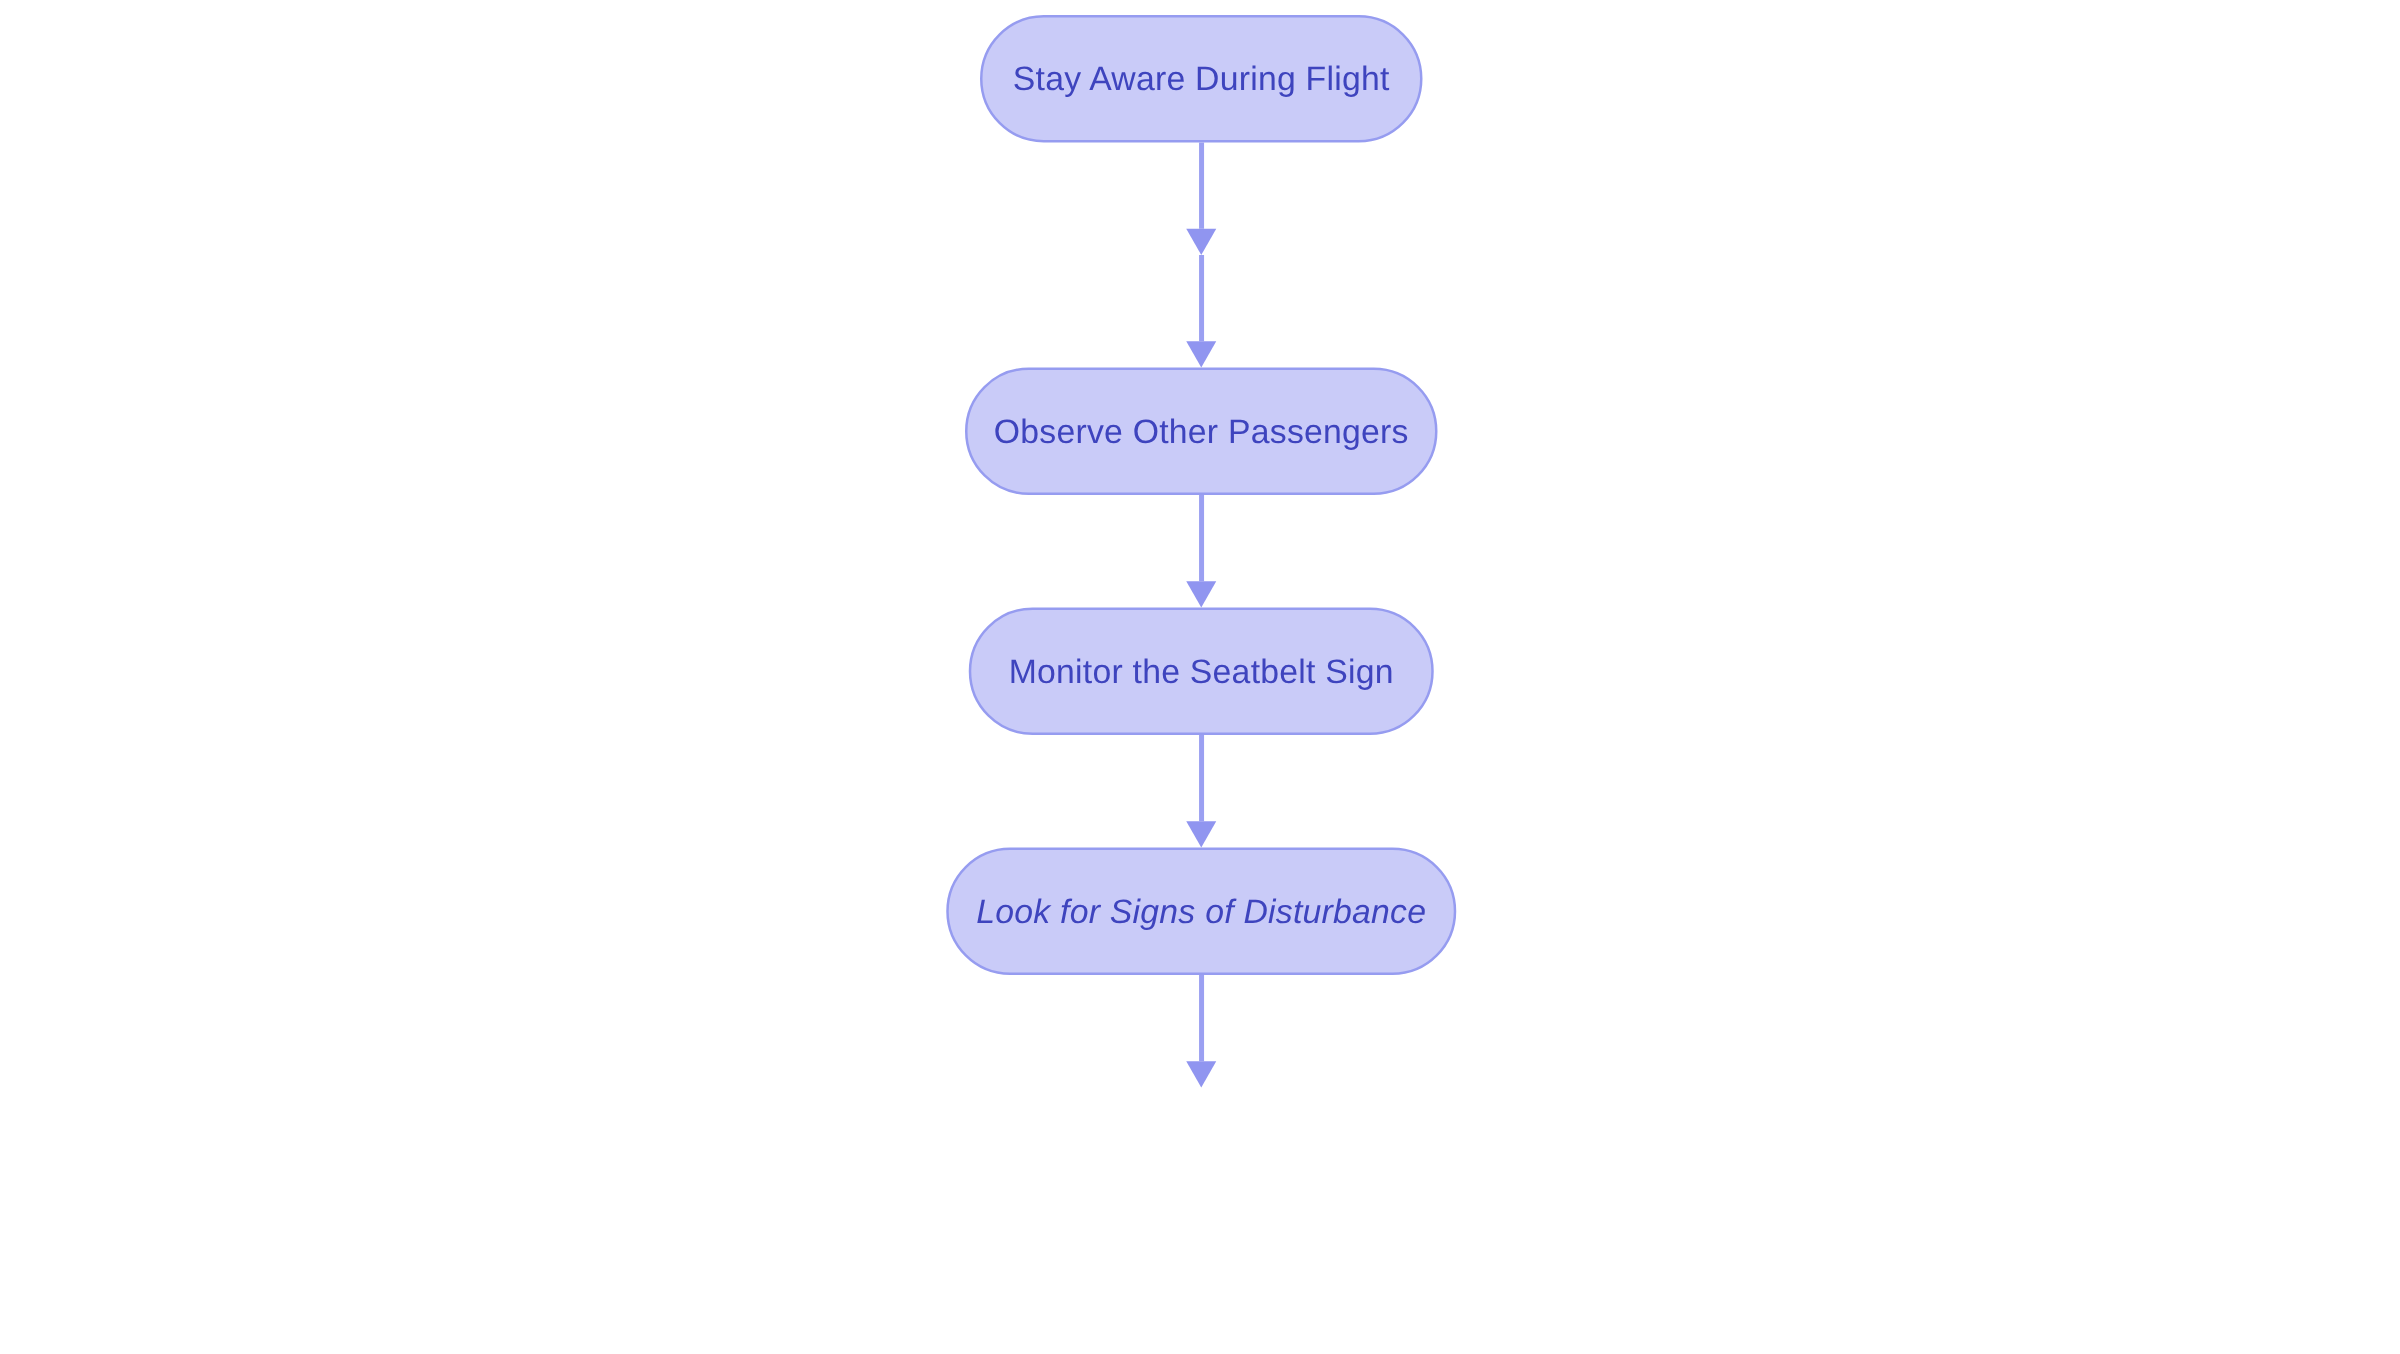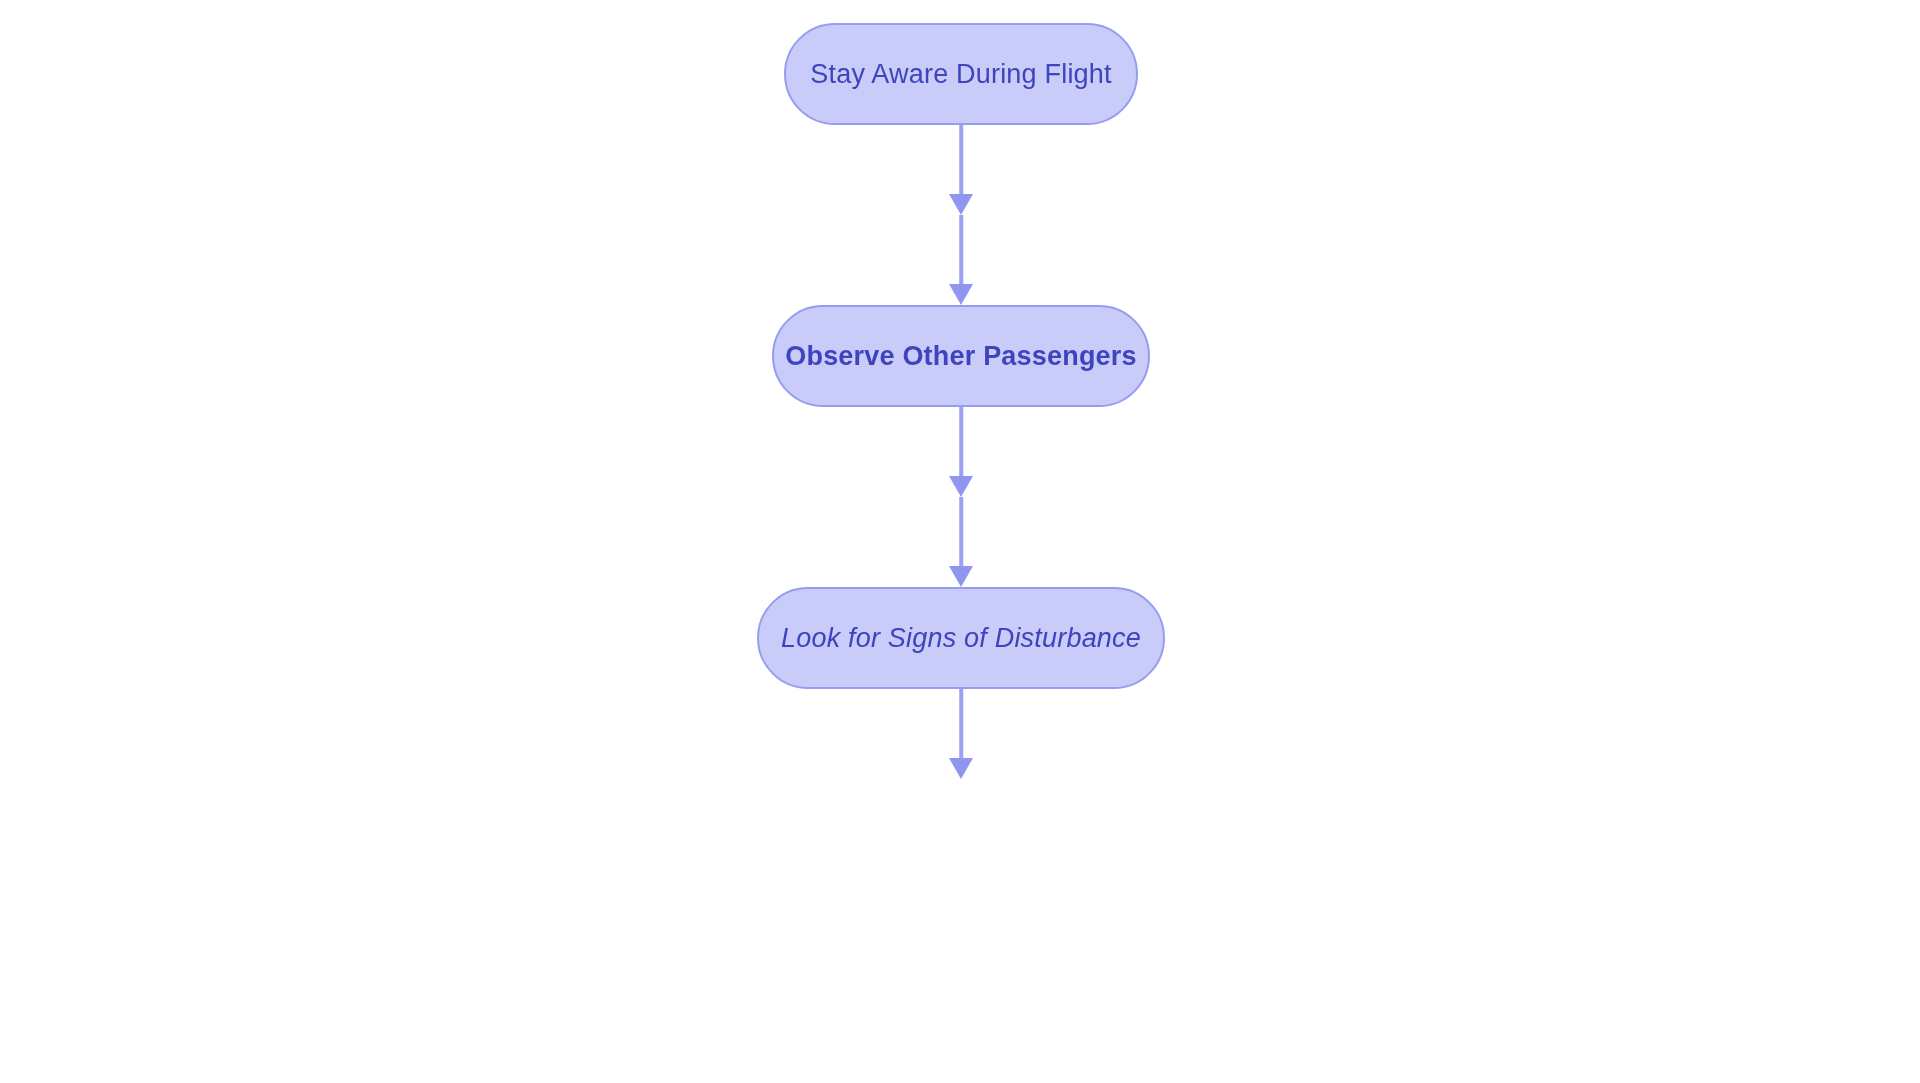--- a/index.html
+++ b/index.html
@@ -10,21 +10,21 @@
     width: 1920px;
     height: 1083px;
     background: var(--canvas-bg, #ffffff);
     font-family: "Liberation Sans", sans-serif;
     overflow: hidden;
     position: relative;
   }
   .flow {
     position: absolute;
     left: 961px;
-    top: 23px;
+    top: 12px;
     transform: translateX(-50%);
     display: flex;
     flex-direction: column;
     align-items: center;
   }
   .node {
     box-sizing: border-box;
     height: 102px;
     border-radius: 51px;
     background: var(--node-fill, #c9cbf8);
@@ -32,21 +32,21 @@
     color: var(--node-text, #3e44be);
     display: flex;
     align-items: center;
     justify-content: center;
     font-size: 27px;
     letter-spacing: 0.2px;
     white-space: nowrap;
   }
   .n1 { width: 354px; }
   .n2 { width: 368px; }
-  .n3 { width: 378px; font-weight: bold; }
+  .n3 { width: 378px; }
   .n4 { width: 372px; }
   .n5 { width: 408px; font-style: italic; }
   .n6 { width: 192px; }
   .arrow {
     position: relative;
     height: 90px;
     width: 26px;
   }
   .arrow .line {
     position: absolute;
@@ -91,20 +91,23 @@
 
   <div class="node n3">
     <span>Observe Other Passengers</span>
   </div>
 
   <div class="arrow">
     <div class="line"></div>
     <div class="head"></div>
   </div>
 
+  <div class="node n4">
+    <span>Monitor the Seatbelt Sign</span>
+  </div>
 
   <div class="arrow">
     <div class="line"></div>
     <div class="head"></div>
   </div>
 
   <div class="node n5">
     <span>Look for Signs of Disturbance</span>
   </div>
 

